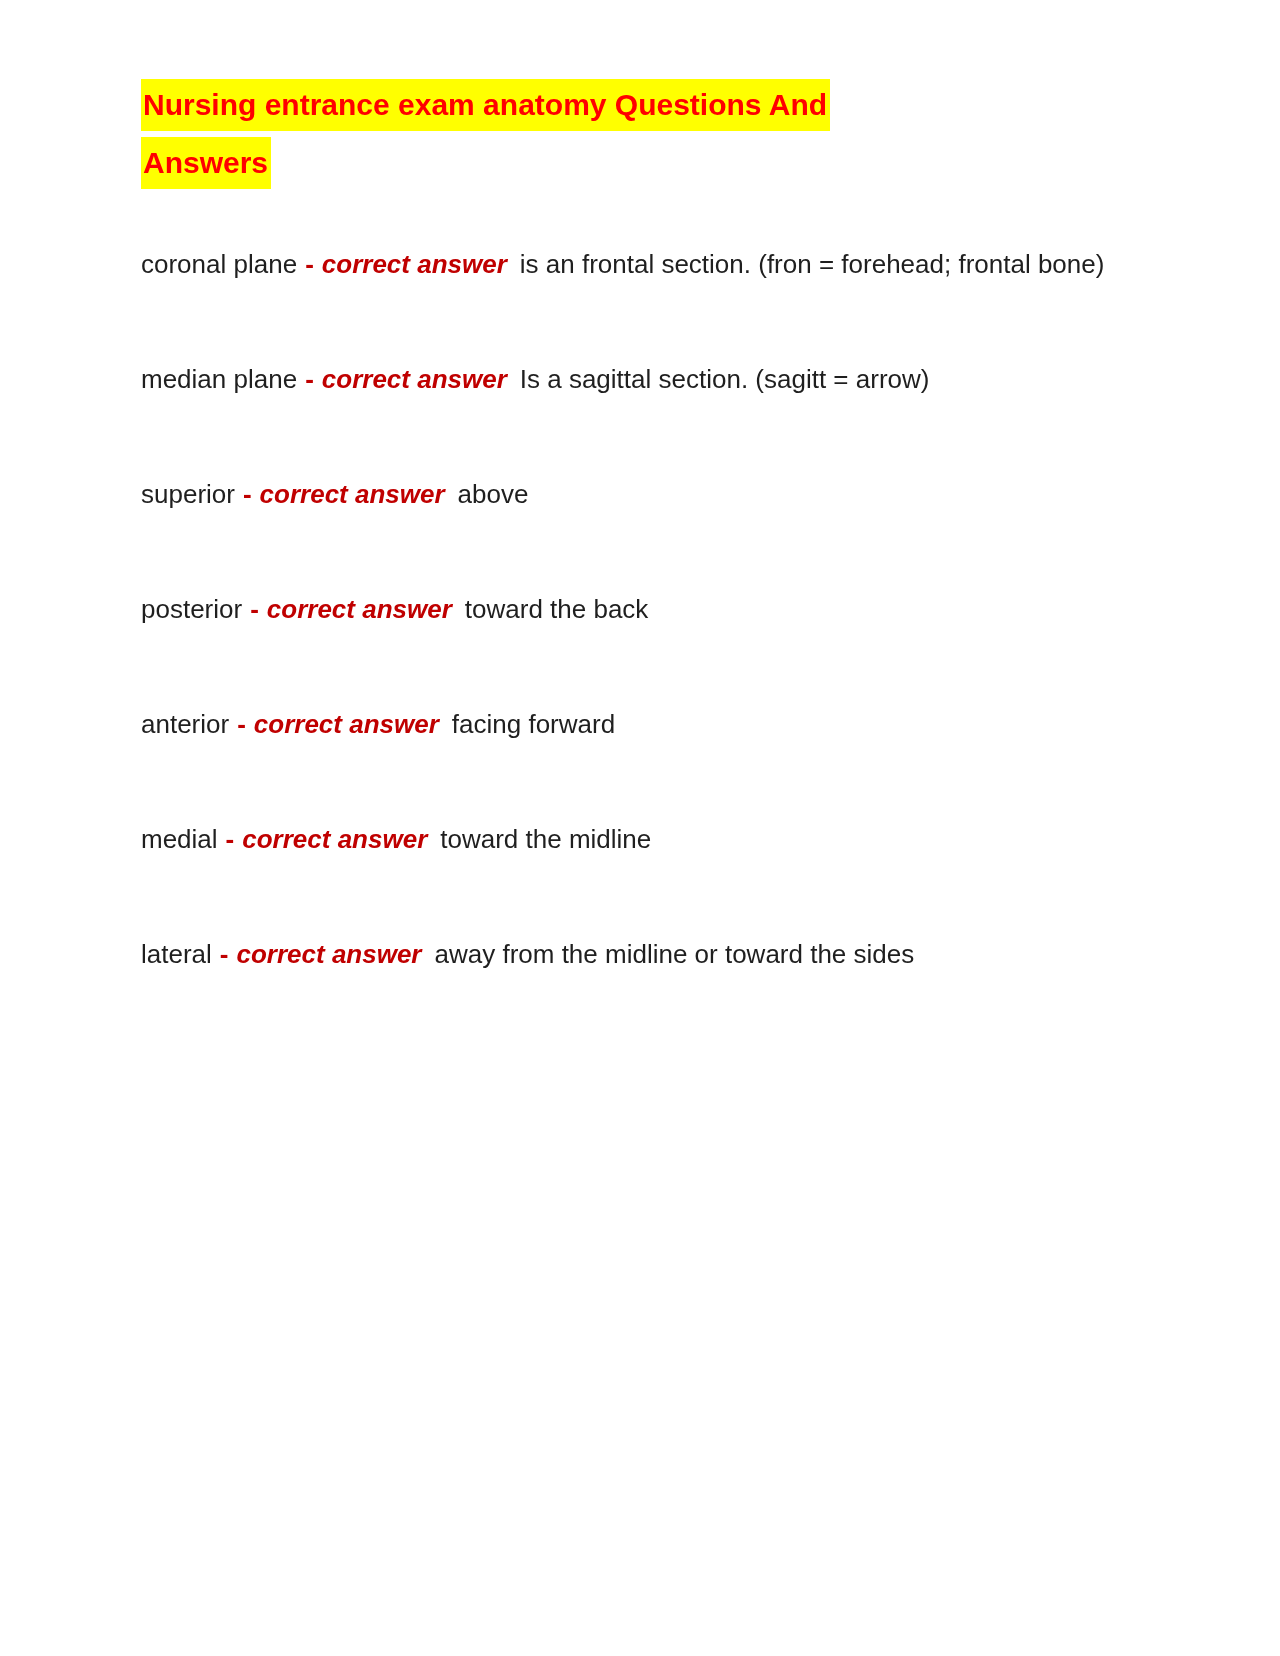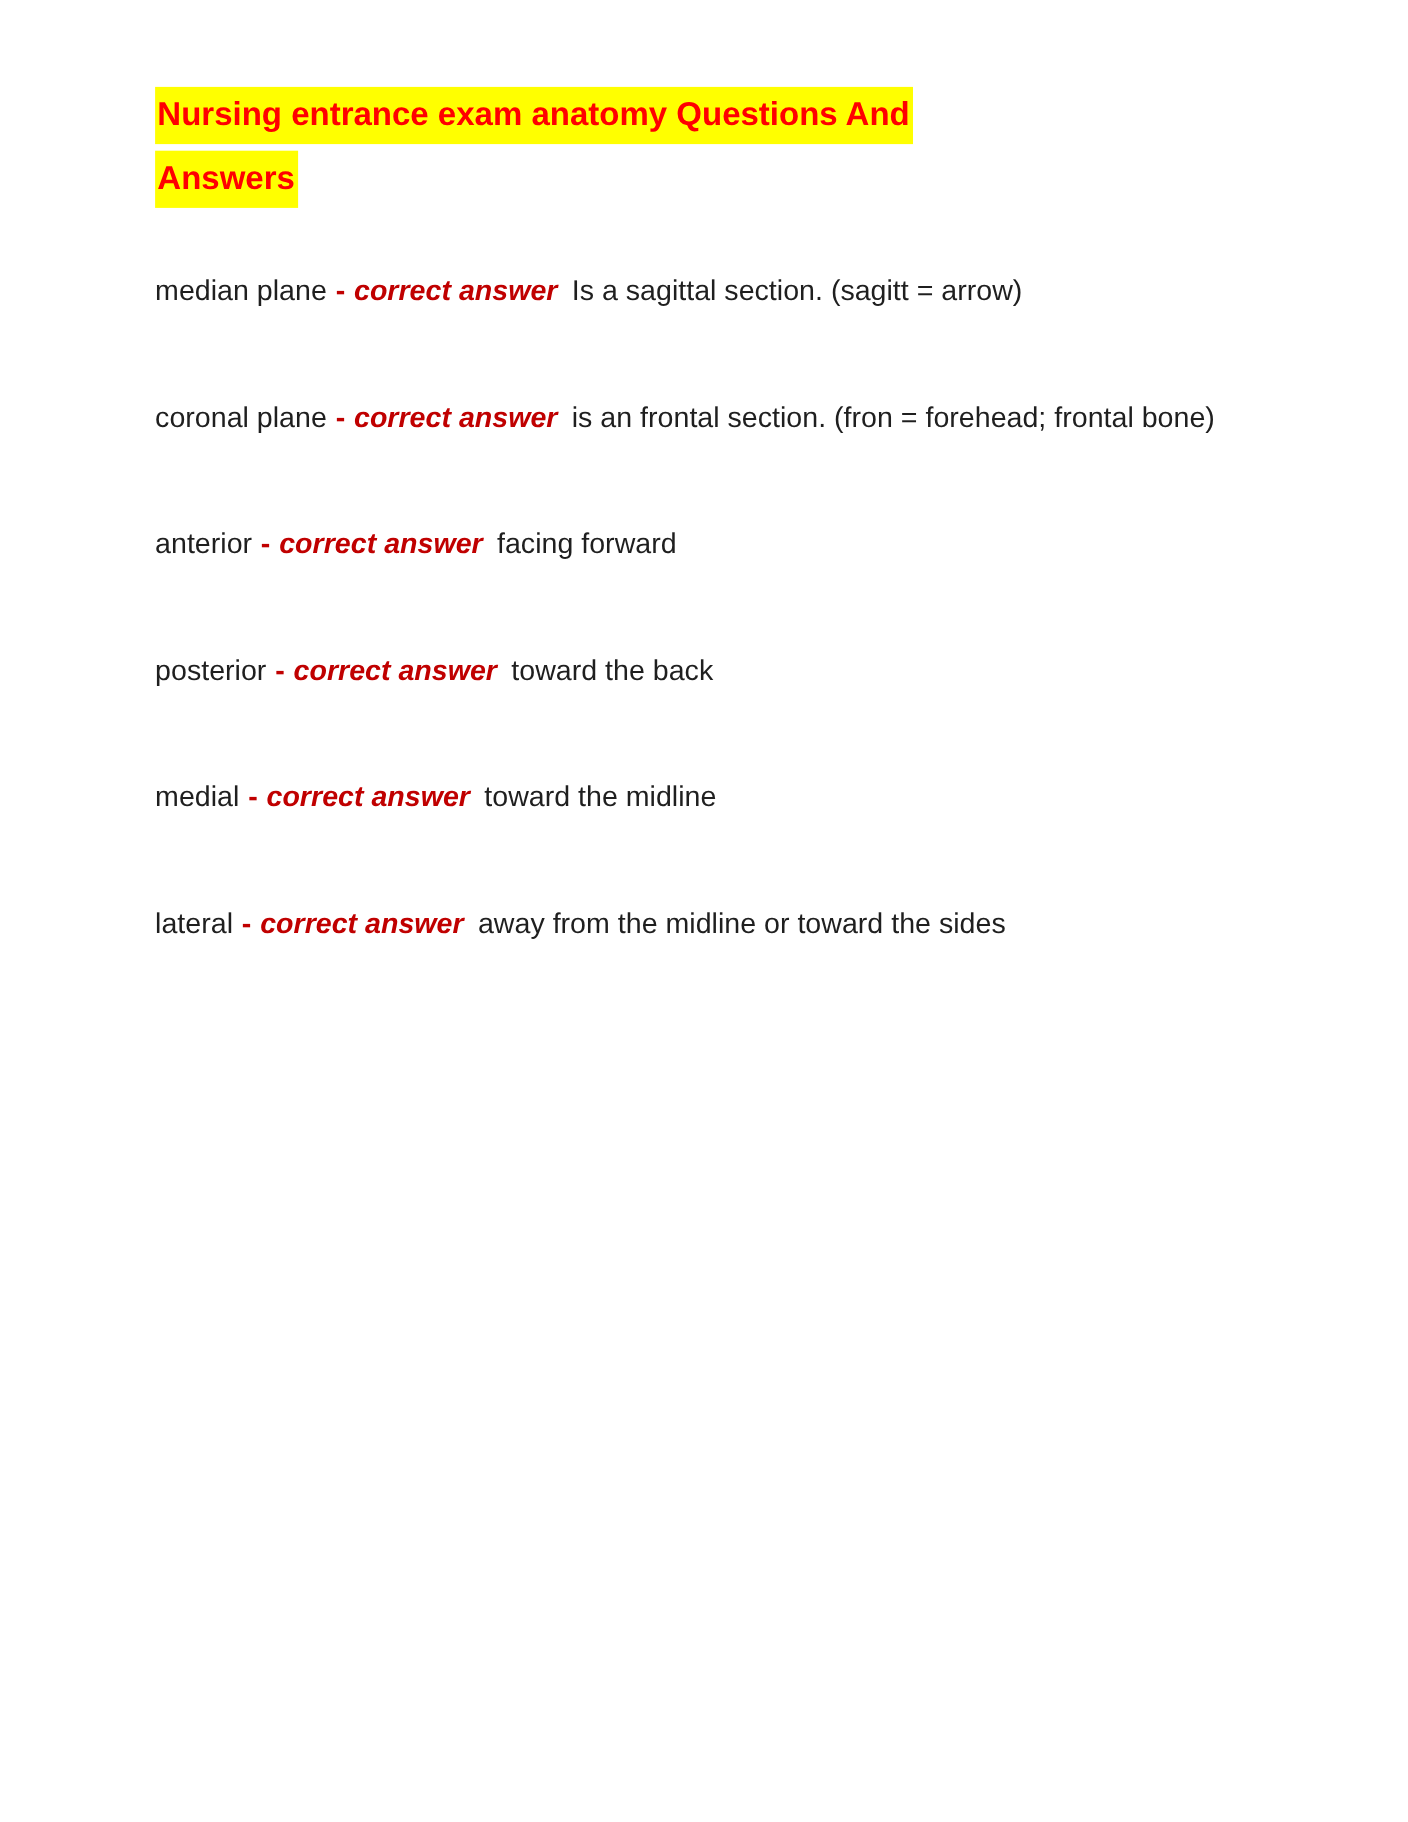--- a/index.html
+++ b/index.html
@@ -56,29 +56,30 @@
     margin-left: 13px;
   }
 </style>
 </head>
 <body>
 
 <div class="page">
   <h1 class="doc-title"><span class="hl">Nursing entrance exam anatomy Questions And Answers</span></h1>
 
   <div id="qa-list">
+  <p class="qa"><span class="term">coronal plane</span><span class="sep">-</span><span class="marker">correct answer</span><span class="answer">is an frontal section. (fron = forehead; frontal bone)</span></p>
+
   <p class="qa"><span class="term">median plane</span><span class="sep">-</span><span class="marker">correct answer</span><span class="answer">Is a sagittal section. (sagitt = arrow)</span></p>
-
-  <p class="qa"><span class="term">coronal plane</span><span class="sep">-</span><span class="marker">correct answer</span><span class="answer">is an frontal section. (fron = forehead; frontal bone)</span></p>
 
 
 
+  <p class="qa"><span class="term">superior</span><span class="sep">-</span><span class="marker">correct answer</span><span class="answer">above</span></p>
 
 
+  <p class="qa"><span class="term">posterior</span><span class="sep">-</span><span class="marker">correct answer</span><span class="answer">toward the back</span></p>
+
   <p class="qa"><span class="term">anterior</span><span class="sep">-</span><span class="marker">correct answer</span><span class="answer">facing forward</span></p>
-
-  <p class="qa"><span class="term">posterior</span><span class="sep">-</span><span class="marker">correct answer</span><span class="answer">toward the back</span></p>
 
   <p class="qa"><span class="term">medial</span><span class="sep">-</span><span class="marker">correct answer</span><span class="answer">toward the midline</span></p>
 
   <p class="qa"><span class="term">lateral</span><span class="sep">-</span><span class="marker">correct answer</span><span class="answer">away from the midline or toward the sides</span></p>
 </div>
 </div>
 
 </body></html>

